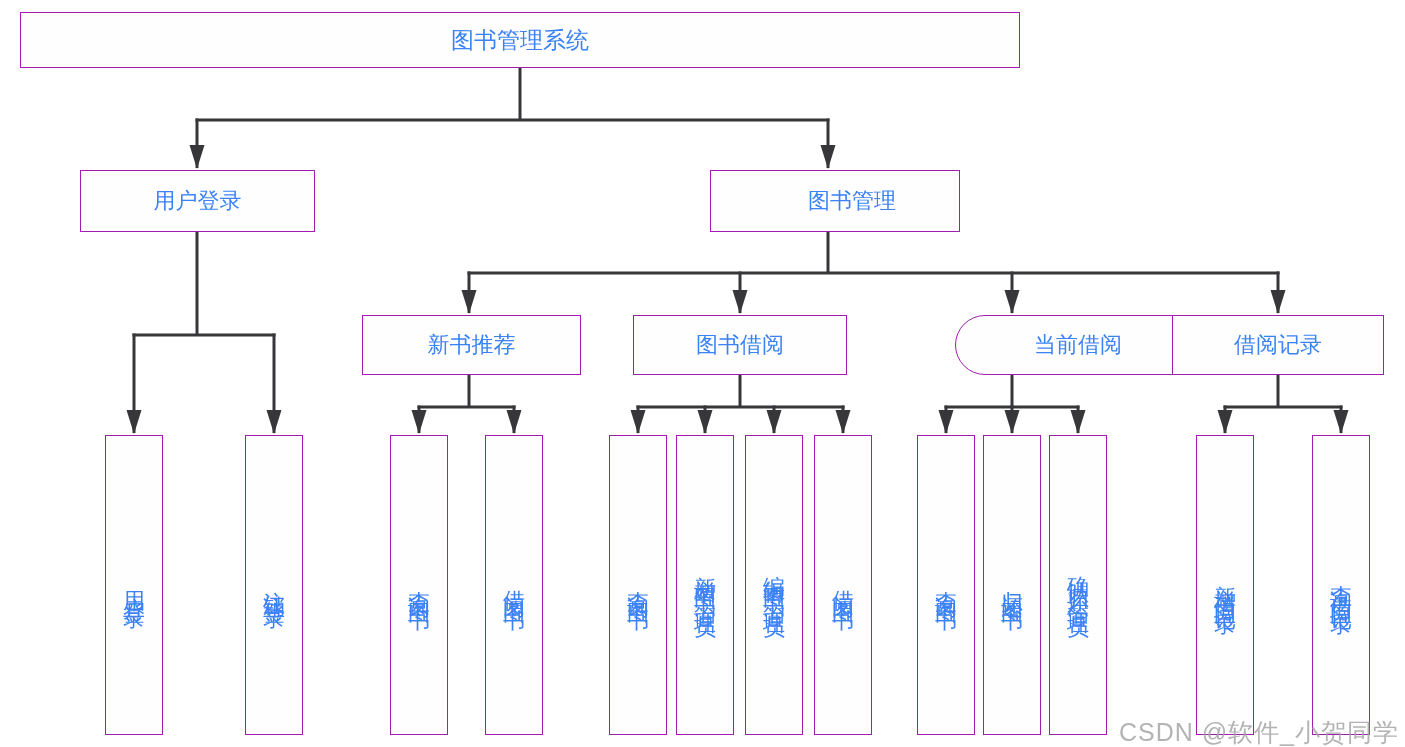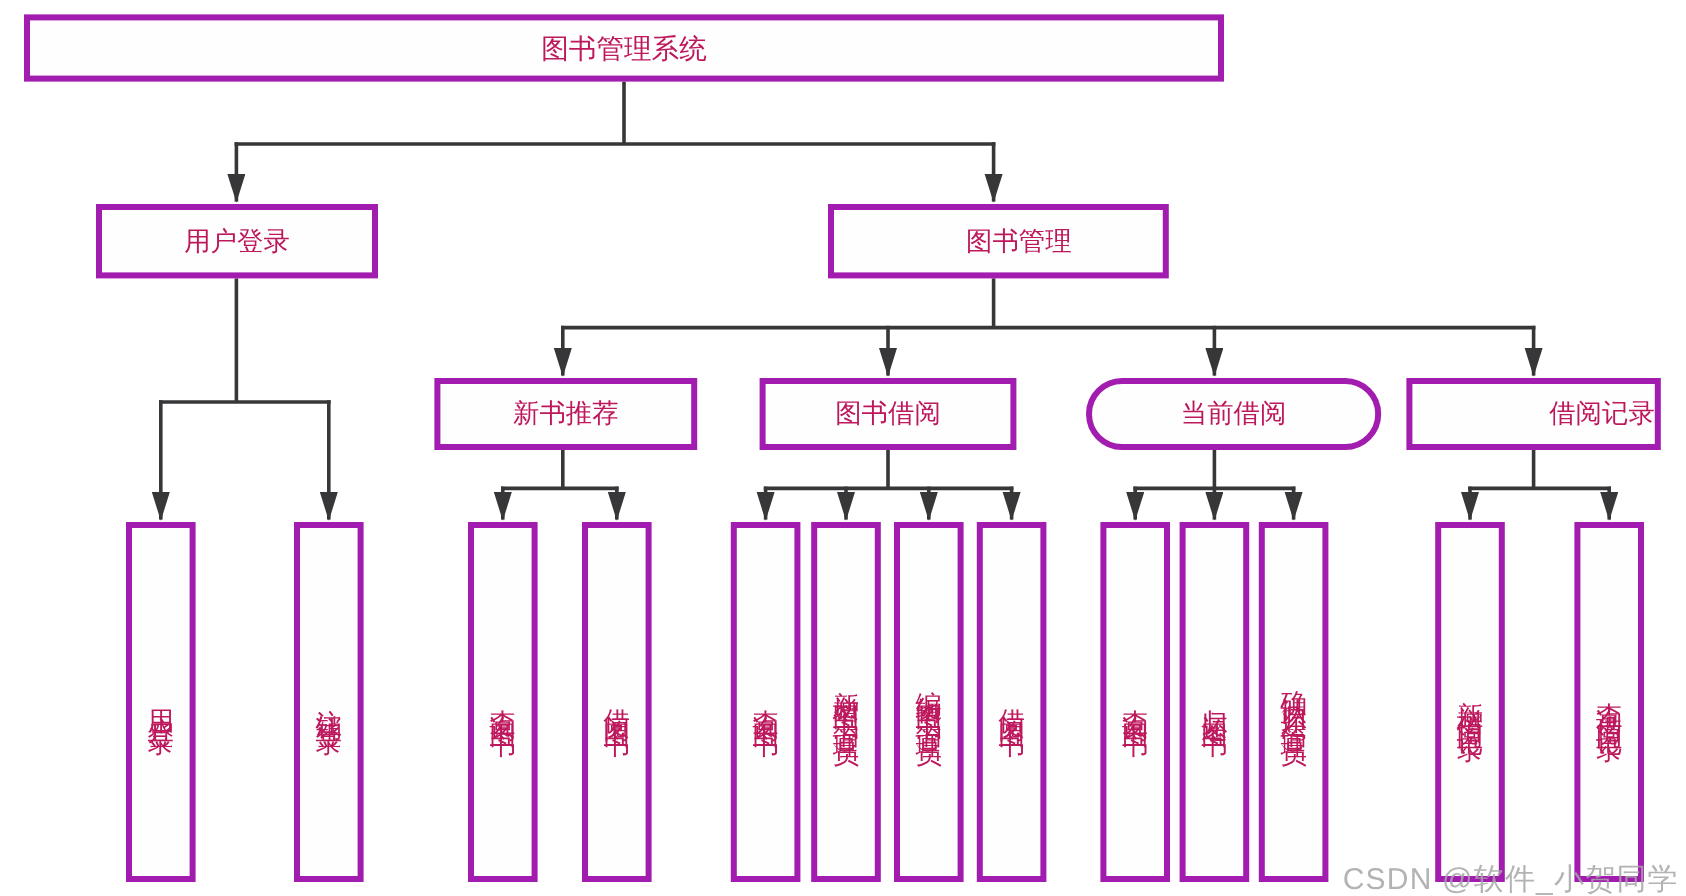--- a/index.html
+++ b/index.html
@@ -10,44 +10,44 @@
     font-family:"Liberation Sans","DejaVu Sans",sans-serif;
     overflow:hidden;
   }
   .connector-layer{
     position:absolute;left:0;top:0;width:1405px;height:747px;
     pointer-events:none;
   }
   .node{
     position:absolute;
     box-sizing:border-box;
-    border:5px solid #a21caf;
+    border:1px solid #a21caf;
     background:#fefefe;
     display:flex;
     align-items:center;
     justify-content:center;
-    color:#be185d;
+    color:#3b82f6;
     font-size:22px;
     z-index:2;
   }
   .node.root{font-size:23px;}
   .node .vlabel{
     writing-mode:vertical-rl;
     text-orientation:mixed;
     letter-spacing:6px;
     line-height:1;
   }
   
   .n-root          {left:20px;  top:12px;  width:1000px; height:56px;}
   .n-user-login    {left:80px;  top:170px; width:235px;  height:62px;}
-  .n-book-mgmt     {left:690px; top:170px; width:284px;  height:62px;padding-left:34px;}
+  .n-book-mgmt     {left:710px; top:170px; width:250px;  height:62px;padding-left:34px;}
   .n-new-book      {left:362px; top:315px; width:219px;  height:60px;}
   .n-borrow        {left:633px; top:315px; width:214px;  height:60px;text-align:right;}
-  .n-current       {left:905px; top:315px; width:246px;  height:60px;border-radius:30px;}
-  .n-records       {left:1172px;top:315px; width:212px;  height:60px;justify-content:flex-end;}
+  .n-current       {left:955px; top:315px; width:246px;  height:60px;border-radius:30px;}
+  .n-records       {left:1172px;top:315px; width:212px;  height:60px;}
   .leaf            {top:435px;  width:58px; height:300px;}
   .n-u1{left:105px;} .n-u2{left:245px;}
   .n-n1{left:390px;} .n-n2{left:485px;}
   .n-b1{left:609px;} .n-b2{left:676px;} .n-b3{left:745px;} .n-b4{left:814px;}
   .n-c1{left:917px;} .n-c2{left:983px;} .n-c3{left:1049px;}
   .n-r1{left:1196px;} .n-r2{left:1312px;}
   .watermark{
     position:absolute;
     right:6px; top:716px;
     font-size:25px;

